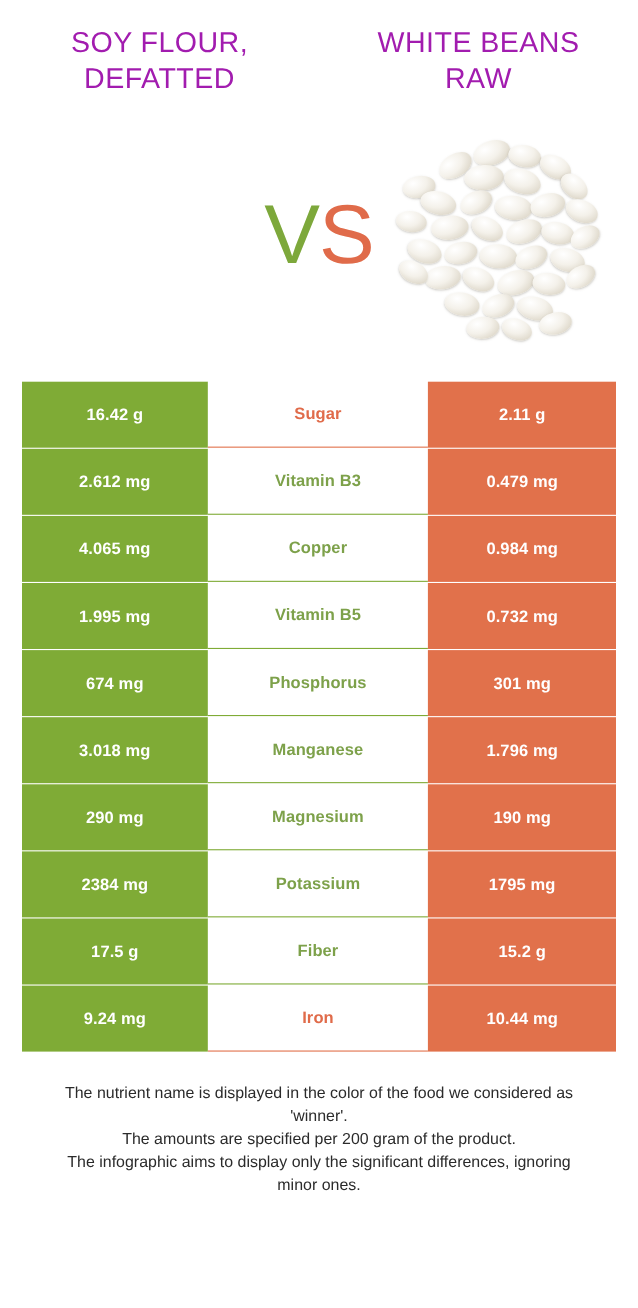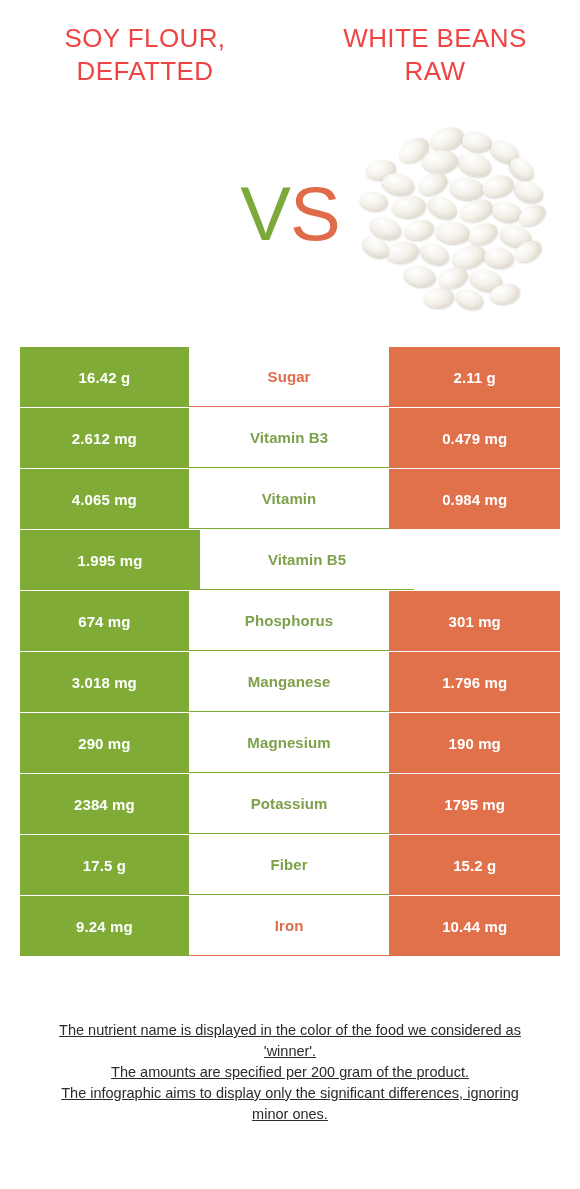--- a/index.html
+++ b/index.html
@@ -33,21 +33,21 @@
     align-items: flex-start;
     justify-content: center;
     padding-top: 22px;
   }
   .title-text {
     font-family: "Liberation Sans", sans-serif;
     font-size: 26px;
     line-height: 33px;
     font-weight: 300;
     letter-spacing: 0.4px;
-    color: #ef4444;
+    color: #a21caf;
     text-align: center;
     text-transform: uppercase;
     max-width: 230px;
   }
 
   
   .hero {
     position: absolute;
     top: 118px; left: 0;
     width: 580px;
@@ -216,28 +216,27 @@
   }
   .row.win-left  .cell-mid { color: #7DA14A; border-bottom-color: #7FAB36; }
   .row.win-right .cell-mid { color: #E06B4A; border-bottom-color: #E1714B; }
 
   
   .row .cell-left  { margin-right: 0; }
 
   
   .footer {
     position: absolute;
-    left: 20px; top: 1020px;
+    left: 20px; top: 984px;
     width: 540px;
     text-align: center;
     font-family: "Liberation Sans", sans-serif;
     font-size: 14.5px;
     line-height: 21px;
     color: #2b2b2b;
-    text-decoration: underline;
   }
   .footer p { margin: 0; }
 </style>
 </head>
 <body>
 
 <div class="page">
 
   <div class="titles">
     <div class="title-cell">
@@ -301,26 +300,27 @@
         <div class="cell cell-mid">Sugar</div>
         <div class="cell cell-right">2.11 g</div>
       </div>
       <div class="row win-left">
         <div class="cell cell-left">2.612 mg</div>
         <div class="cell cell-mid">Vitamin B3</div>
         <div class="cell cell-right">0.479 mg</div>
       </div>
       <div class="row win-left">
         <div class="cell cell-left">4.065 mg</div>
-        <div class="cell cell-mid">Vitamin</div>
+        <div class="cell cell-mid">Copper</div>
         <div class="cell cell-right">0.984 mg</div>
       </div>
       <div class="row win-left">
         <div class="cell cell-left">1.995 mg</div>
         <div class="cell cell-mid">Vitamin B5</div>
+        <div class="cell cell-right">0.732 mg</div>
       </div>
       <div class="row win-left">
         <div class="cell cell-left">674 mg</div>
         <div class="cell cell-mid">Phosphorus</div>
         <div class="cell cell-right">301 mg</div>
       </div>
       <div class="row win-left">
         <div class="cell cell-left">3.018 mg</div>
         <div class="cell cell-mid">Manganese</div>
         <div class="cell cell-right">1.796 mg</div>

